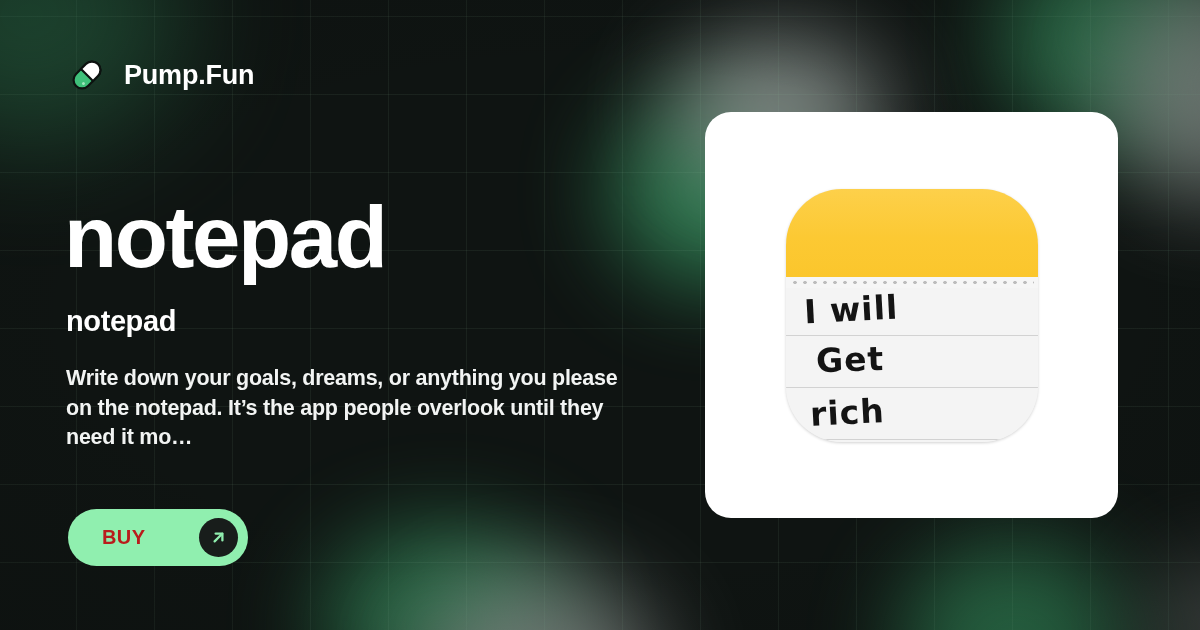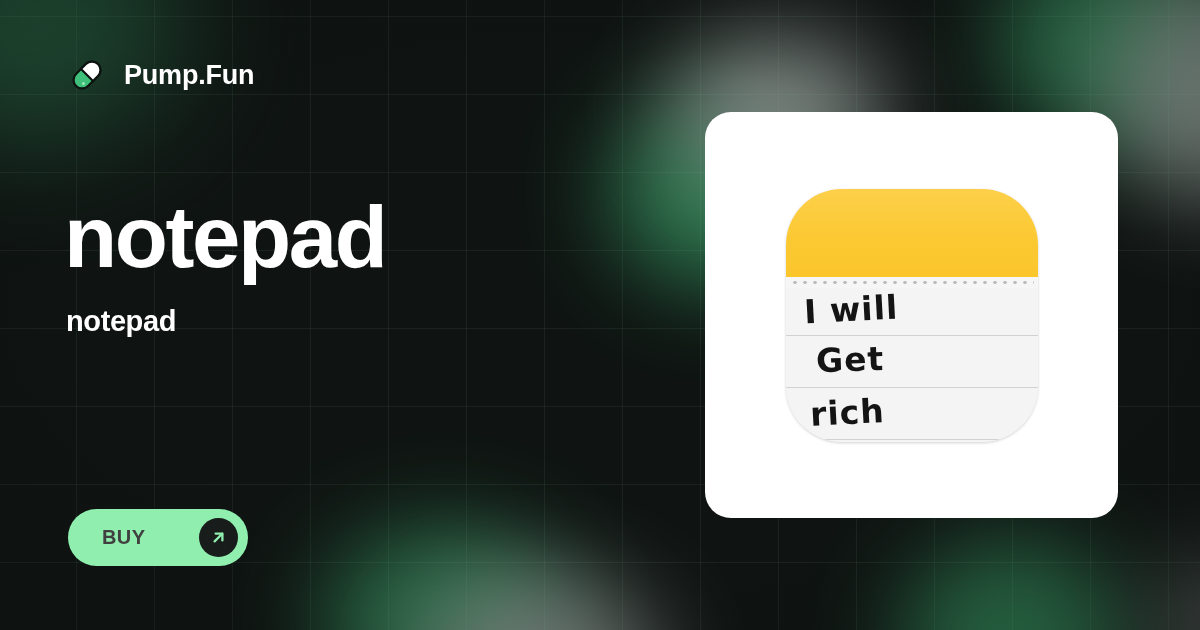--- a/index.html
+++ b/index.html
@@ -102,21 +102,21 @@
     position:absolute; left:68px; top:509px;
     width:180px; height:57px;
     background:#90efaf;
     border:none;
     border-radius:29px;
     display:flex; align-items:center;
     padding:0 10px 0 34px;
     cursor:pointer;
   }
   .buy-label {
-    color:#404040;
+    color:#b91c1c;
     font-size:20px;
     font-weight:700;
     letter-spacing:.4px;
     flex:1;
     text-align:left;
   }
   .buy-arrow-badge {
     width:39px; height:39px;
     background:#181d1b;
     border-radius:50%;
@@ -219,20 +219,21 @@
           </g>
         </svg>
       </span>
       <span class="brand-name">Pump.Fun</span>
     </div>
 
     <h1 class="title">notepad</h1>
 
     <div class="subtitle">notepad</div>
 
+    <p class="description">Write down your goals, dreams, or anything you please on the notepad. It’s the app people overlook until they need it mo…</p>
 
     <button class="buy-button">
       <span class="buy-label">BUY</span>
       <span class="buy-arrow-badge">
         <svg width="19" height="19" viewBox="0 0 19 19" aria-hidden="true">
           <path d="M5.6 13.4 L13.2 5.8" stroke="#90efaf" stroke-width="2.3" stroke-linecap="round"></path>
           <path d="M6.6 5.6 H13.4 V12.4" stroke="#90efaf" stroke-width="2.3" stroke-linecap="round" stroke-linejoin="round" fill="none"></path>
         </svg>
       </span>
     </button>

